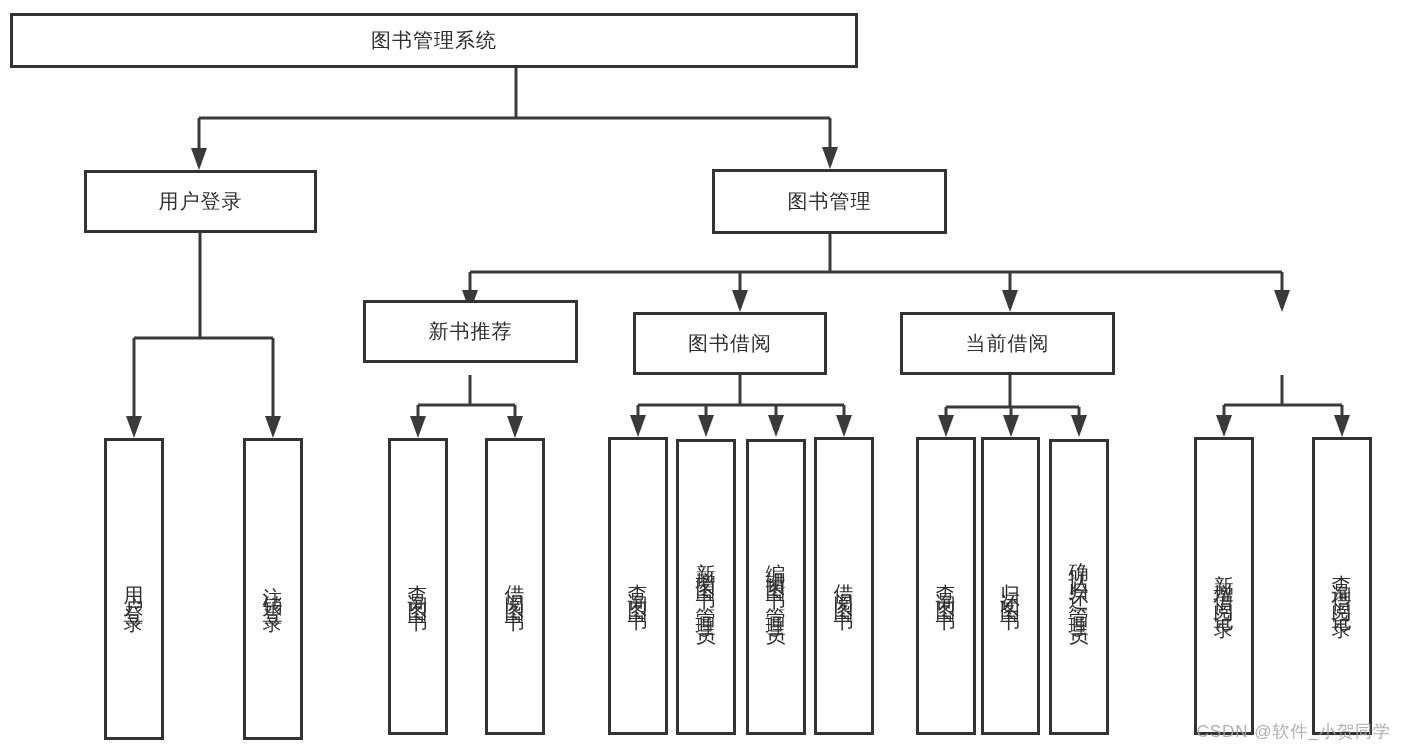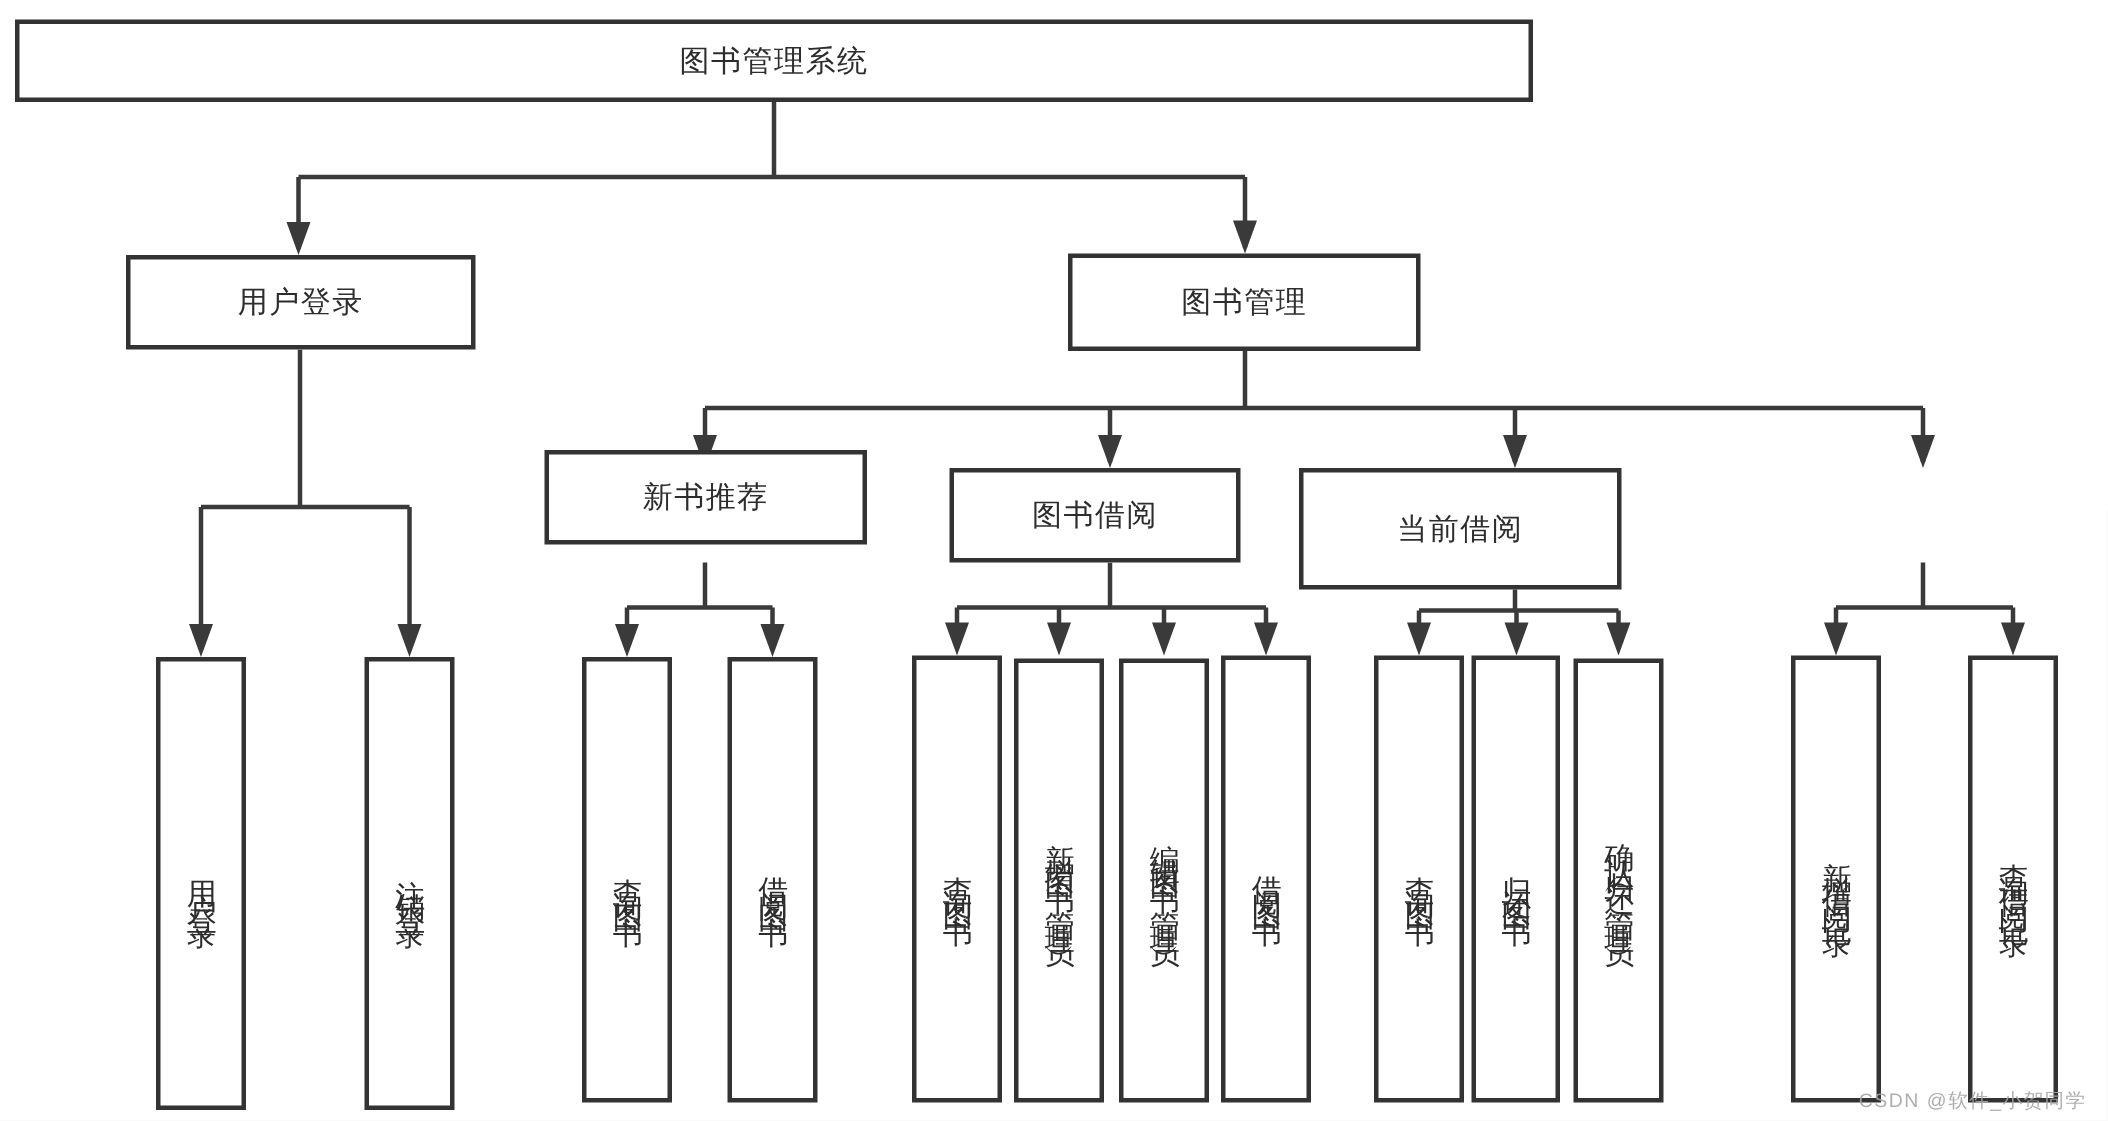--- a/index.html
+++ b/index.html
@@ -53,21 +53,21 @@
     writing-mode:vertical-rl;
     text-orientation:mixed;
     letter-spacing:9px;
     line-height:1;
     font-size:20px;
   }
   .watermark{
     position:absolute;
     right:14px;
     bottom:4px;
-    font-size:13px;
+    font-size:17px;
     color:var(--watermark);
     opacity:.9;
     letter-spacing:1px;
     white-space:nowrap;
   }
 </style>
 </head>
 <body>
 
 <div class="canvas">
@@ -102,38 +102,38 @@
     <polygon points="698,415 714,415 706,437"></polygon>
     <polygon points="768,415 784,415 776,437"></polygon>
     <polygon points="836,415 852,415 844,437"></polygon>
     <polygon points="938,415 954,415 946,437"></polygon>
     <polygon points="1003,415 1019,415 1011,437"></polygon>
     <polygon points="1071,415 1087,415 1079,437"></polygon>
     <polygon points="1216,415 1232,415 1224,437"></polygon>
     <polygon points="1334,415 1350,415 1342,437"></polygon>
   </svg>
 
-  <div class="node" style="left:10px;top:13px;width:1012px;height:55px;">
+  <div class="node" style="left:10px;top:13px;width:848px;height:55px;">
     <span>图书管理系统</span>
   </div>
 
   <div class="node" style="left:84px;top:170px;width:233px;height:63px;">
     <span>用户登录</span>
   </div>
   <div class="node" style="left:712px;top:169px;width:235px;height:65px;">
     <span>图书管理</span>
   </div>
 
   <div class="node" style="left:363px;top:300px;width:215px;height:63px;">
     <span>新书推荐</span>
   </div>
   <div class="node" style="left:633px;top:312px;width:194px;height:63px;">
     <span>图书借阅</span>
   </div>
-  <div class="node" style="left:866px;top:312px;width:215px;height:81px;">
+  <div class="node" style="left:900px;top:312px;width:215px;height:63px;">
     <span>当前借阅</span>
   </div>
 
   <div class="node vert" style="left:104px;top:438px;width:60px;height:302px;">
     <span>用户登录</span>
   </div>
   <div class="node vert" style="left:243px;top:438px;width:60px;height:302px;">
     <span>注销登录</span>
   </div>
 

